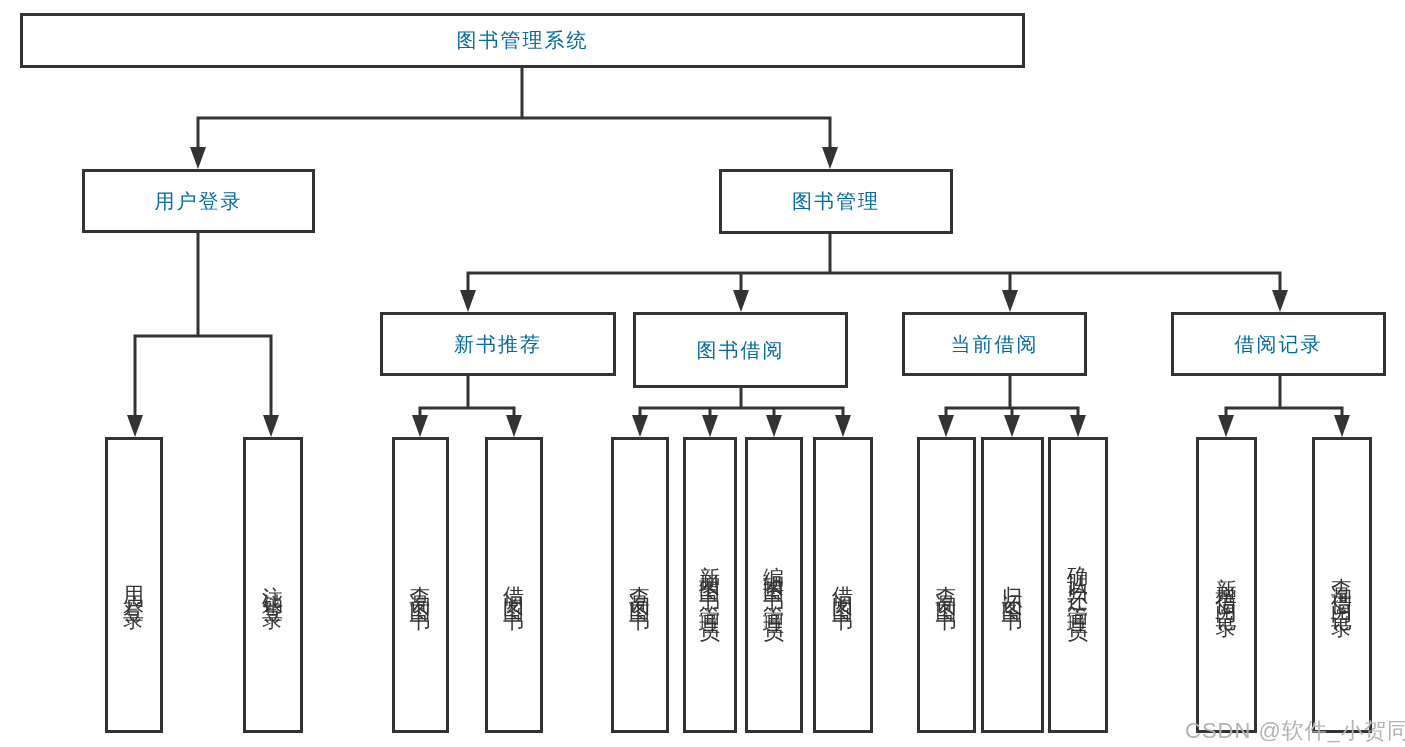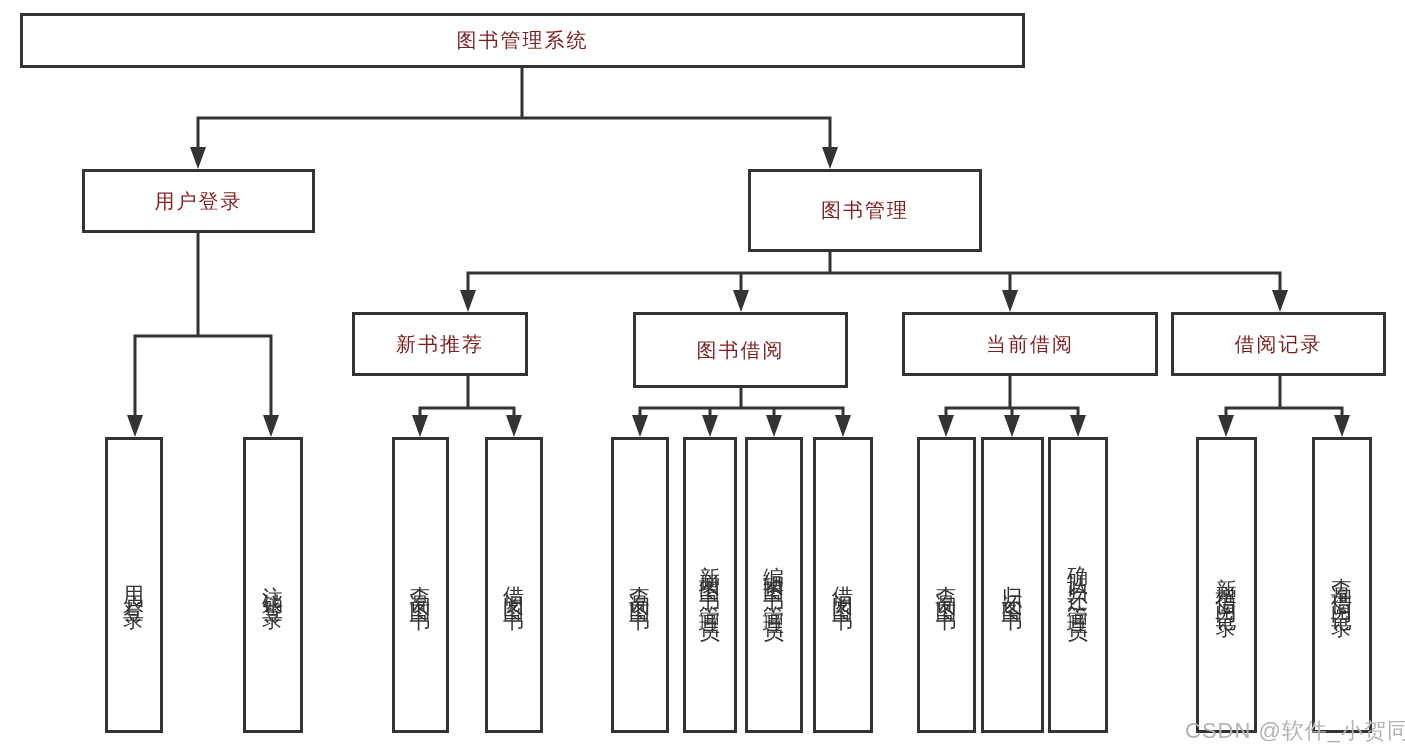--- a/index.html
+++ b/index.html
@@ -25,21 +25,21 @@
     background: #ffffff;
     display: flex;
     align-items: center;
     justify-content: center;
     z-index: 2;
   }
   .hbox span {
     font-size: 20px;
     letter-spacing: 2px;
     white-space: nowrap;
-    color: #7f1d1d;
+    color: #0369a1;
   }
   .vbox span {
     writing-mode: vertical-rl;
     text-orientation: mixed;
     font-size: 21px;
     letter-spacing: 8px;
     line-height: 1;
     color: #333333;
     white-space: nowrap;
   }
@@ -90,31 +90,31 @@
     </g>
   </svg>
 
   <div class="box hbox" style="left:20px;top:13px;width:1005px;height:55px">
     <span>图书管理系统</span>
   </div>
 
   <div class="box hbox" style="left:82px;top:169px;width:233px;height:64px">
     <span>用户登录</span>
   </div>
-  <div class="box hbox" style="left:748px;top:169px;width:234px;height:83px">
+  <div class="box hbox" style="left:719px;top:169px;width:234px;height:65px">
     <span>图书管理</span>
   </div>
 
-  <div class="box hbox" style="left:352px;top:312px;width:176px;height:64px">
+  <div class="box hbox" style="left:380px;top:312px;width:236px;height:64px">
     <span>新书推荐</span>
   </div>
   <div class="box hbox" style="left:633px;top:312px;width:215px;height:76px">
     <span>图书借阅</span>
   </div>
-  <div class="box hbox" style="left:902px;top:312px;width:256px;height:64px">
+  <div class="box hbox" style="left:902px;top:312px;width:185px;height:64px">
     <span>当前借阅</span>
   </div>
   <div class="box hbox" style="left:1171px;top:312px;width:215px;height:64px">
     <span>借阅记录</span>
   </div>
 
   <div class="box vbox" style="left:105px;top:437px;width:58px;height:296px">
     <span>用户登录</span>
   </div>
   <div class="box vbox" style="left:243px;top:437px;width:60px;height:296px">

